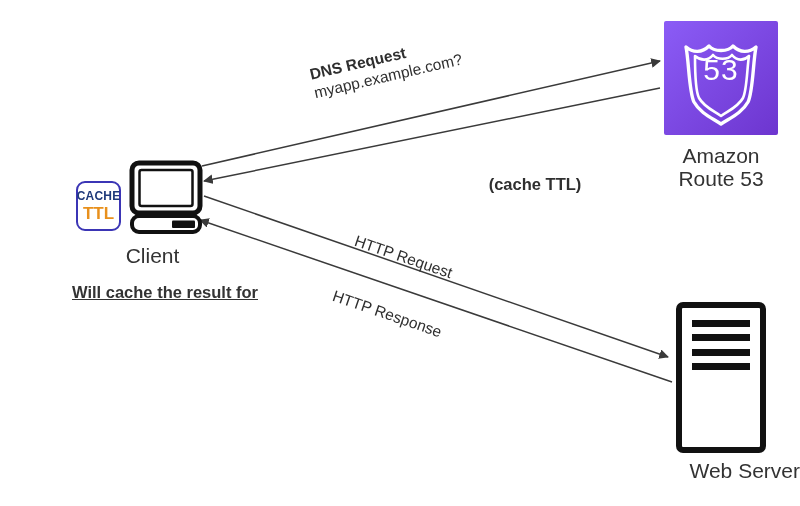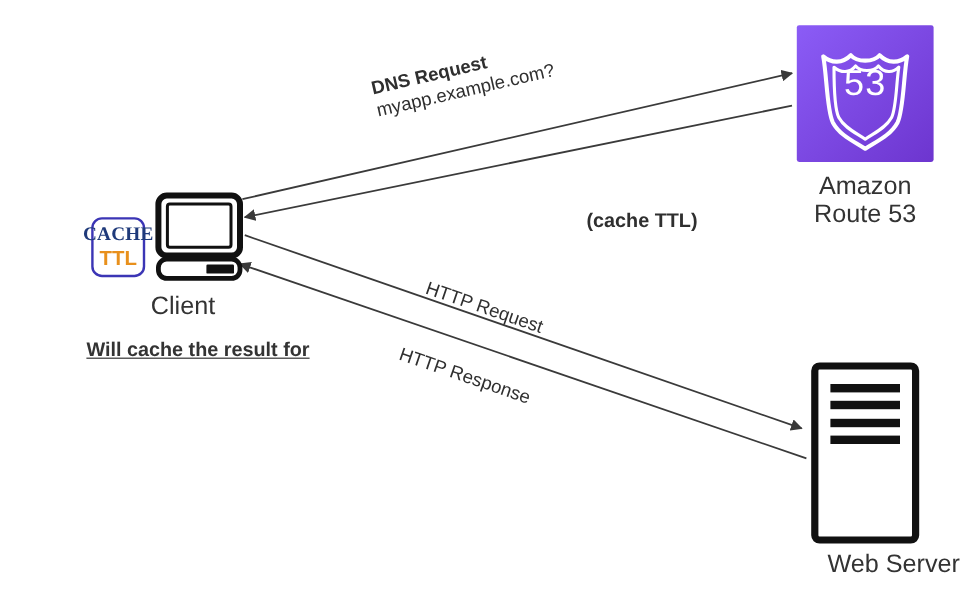--- a/index.html
+++ b/index.html
@@ -77,27 +77,26 @@
     border: 2.5px solid #3b35b5;
     border-radius: 9px;
     background: #ffffff;
     box-sizing: border-box;
     display: flex;
     flex-direction: column;
     align-items: center;
     justify-content: center;
   }
   #cache-badge .cache-word {
-    font-size: 16px;
+    font-size: 12px;
     font-weight: 600;
     color: #1f3a7a;
     letter-spacing: .2px;
     line-height: 1;
     margin-bottom: 3px;
-    font-family: Liberation Serif, serif;
   }
   #cache-badge .ttl-word {
     font-size: 17px;
     font-weight: bold;
     color: #e8901c;
     line-height: 1;
   }
 </style>
 </head>
 <body>

